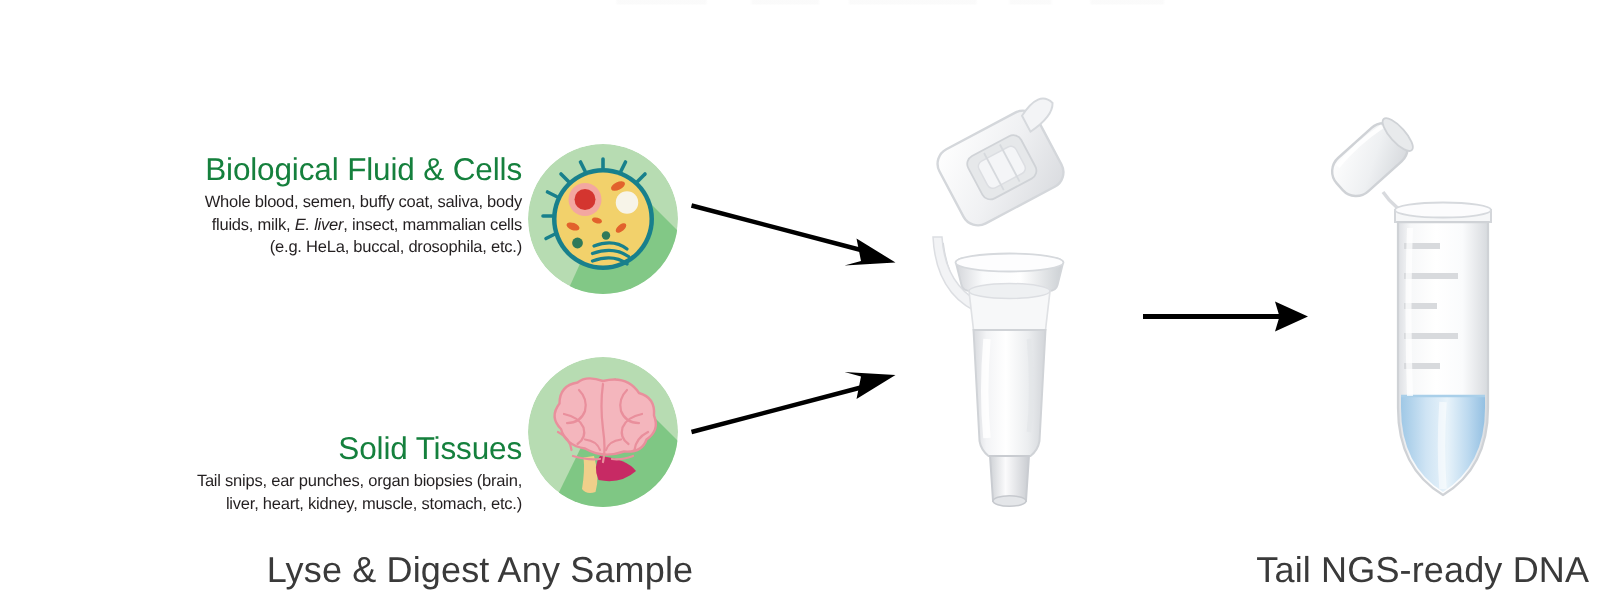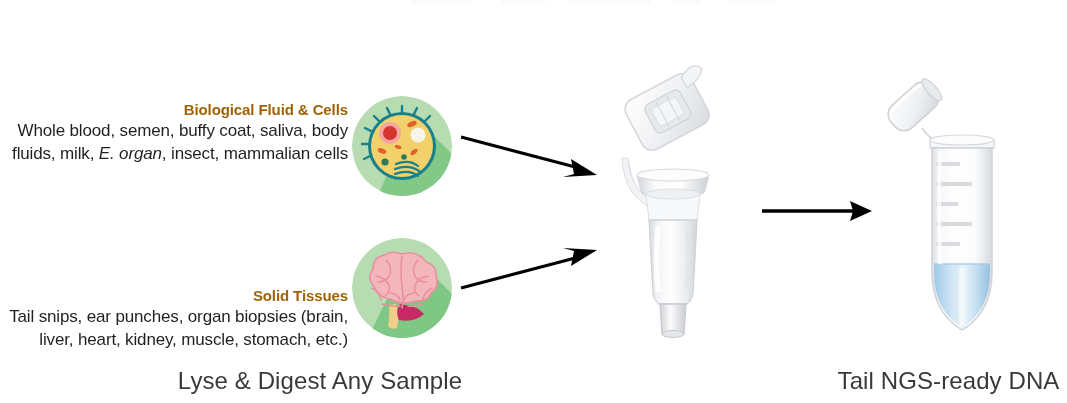--- a/index.html
+++ b/index.html
@@ -19,27 +19,27 @@
     overflow: hidden;
   }
 
   
   .sample-block {
     position: absolute;
     text-align: right;
     line-height: 1.35;
   }
   .sample-title {
-    font-weight: bold;
-    font-size: 15px;
-    color: #a16207;
+    font-weight: normal;
+    font-size: 21px;
+    color: #15803d;
     letter-spacing: -0.1px;
   }
   .sample-desc {
-    font-size: 17px;
+    font-size: 11px;
     color: #231f20;
     letter-spacing: -0.15px;
   }
   .sample-desc em { font-style: italic; }
 
   #fluid-block { left: 8px; top: 100px; width: 340px; }
   #tissue-block { left: 8px; top: 252px; width: 340px; margin-top: 34px; }
 
   
   .step-caption {
@@ -90,21 +90,22 @@
 <body>
 
 <div id="canvas">
 
   <div id="top-crop-artifact"></div>
 
   <div class="sample-block" id="fluid-block">
     <div class="sample-title">Biological Fluid &amp; Cells</div>
     <div class="sample-desc">
       <div>Whole blood, semen, buffy coat, saliva, body</div>
-      <div>fluids, milk, <em>E. organ</em>, insect, mammalian cells</div>
+      <div>fluids, milk, <em>E. liver</em>, insect, mammalian cells</div>
+      <div>(e.g. HeLa, buccal, drosophila, etc.)</div>
     </div>
   </div>
 
   <svg class="round-icon" id="cell-icon" viewBox="0 0 100 100">
     <defs>
       <clipPath id="cellClip">
           <circle cx="50" cy="50" r="50"></circle>
         </clipPath>
     </defs>
     <g clip-path="url(#cellClip)">

